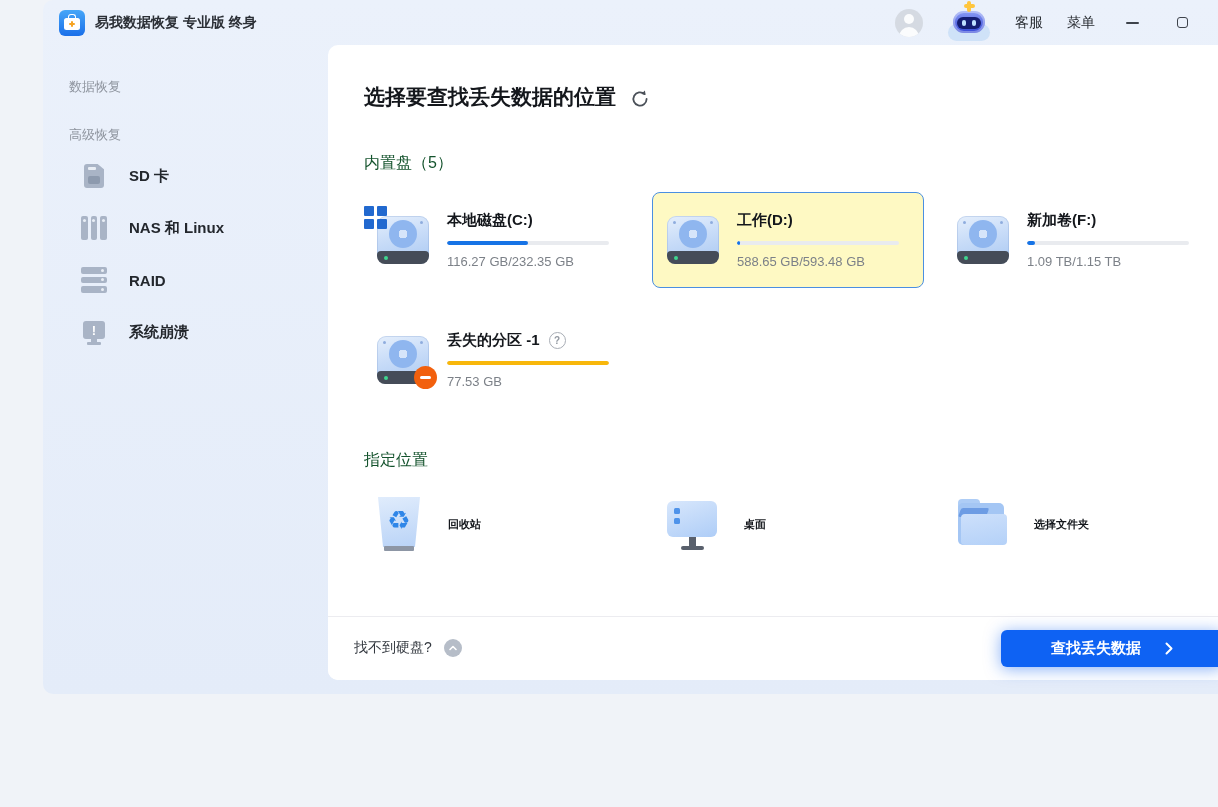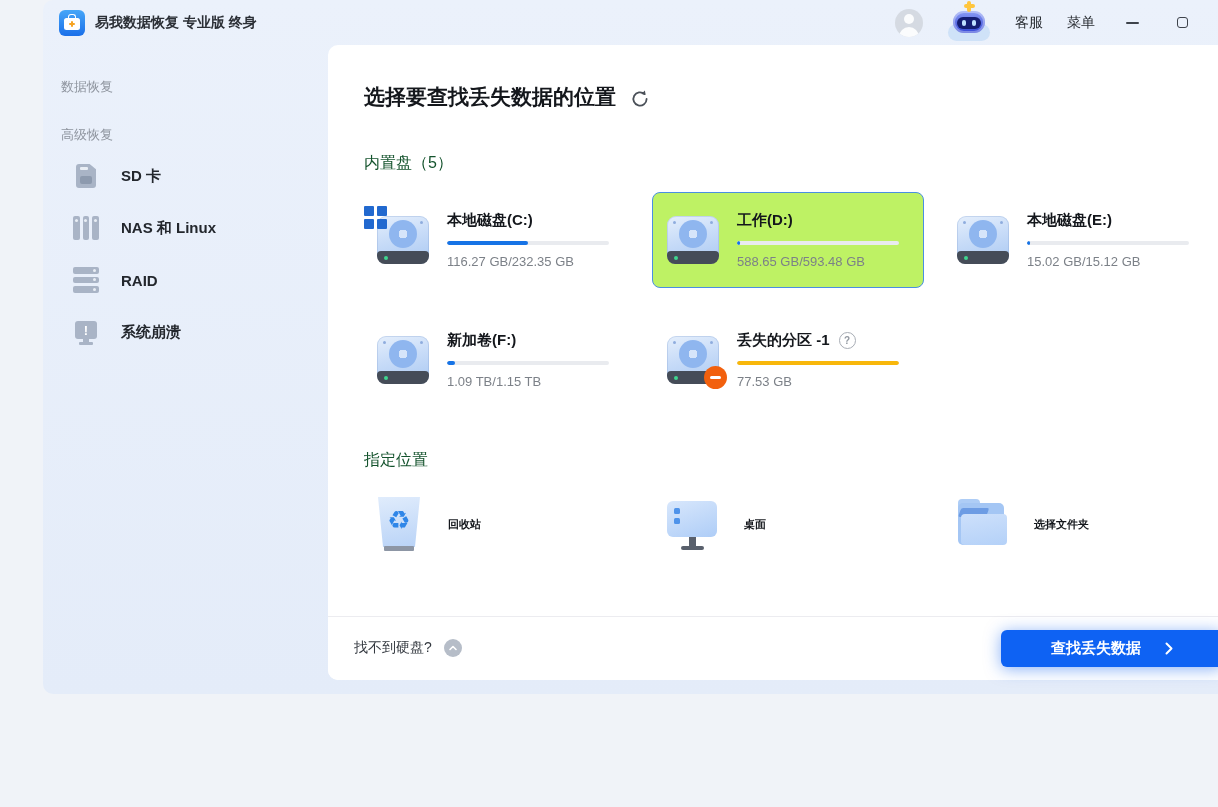--- a/index.html
+++ b/index.html
@@ -34,21 +34,21 @@
   .mascot .plus:before{left:3px;top:-2px;width:4px;height:11px}
   .mascot .plus:after{left:-0.5px;top:1.5px;width:11px;height:4px}
   .tb-link{font-size:14px;color:#272b31;cursor:pointer}
   .wc{width:26px;height:30px;display:flex;align-items:center;justify-content:center;cursor:pointer;position:relative}
   .wc-min i{display:block;width:13px;height:2px;background:#3e434b;border-radius:1px}
   .wc-max i{display:block;width:11px;height:11px;border:1.8px solid #3e434b;border-radius:3px;box-sizing:border-box}
   .wc-close i,.wc-close i:after{position:absolute;width:15px;height:1.8px;background:#3e434b;border-radius:1px}
   .wc-close i{transform:rotate(45deg)}
   .wc-close i:after{content:"";left:0;top:0;transform:rotate(-90deg)}
   
-  .sidebar{position:absolute;left:0;top:45px;width:285px;bottom:0}
+  .sidebar{position:absolute;left:8px;top:45px;width:285px;bottom:0}
   .side-label{margin:33px 0 12px 18px;font-size:13px;color:#8e949e}
   .side-label.second{margin-top:30px}
   .side-item{margin:0 10px 12px 10px;height:40px;border-radius:6px;display:flex;align-items:center;padding-left:20px;gap:22px;cursor:pointer}
   .side-item .lbl{font-size:15px;font-weight:bold;color:#23272d}
   .side-item.selected{background:#d8e5fa}
   .side-item.selected .lbl{color:#1a6df2}
   .ic{width:26px;height:26px;position:relative;flex:none}
   .ic-disk i{position:absolute;left:0;top:3px;width:26px;height:20px;border-radius:5px;background:linear-gradient(135deg,#6ae4f3 0%,#2ab9e3 45%,#0f9ad4 100%)}
   .ic-disk i:before{content:"";position:absolute;left:4px;top:3px;width:6px;height:2.5px;background:rgba(255,255,255,.85);border-radius:1px;box-shadow:8px 0 0 rgba(255,255,255,.55)}
   .ic-sd i{position:absolute;left:3px;top:1px;width:20px;height:24px;background:#a9b4c6;border-radius:3px;clip-path:polygon(0 0,68% 0,100% 22%,100% 100%,0 100%)}
@@ -64,21 +64,21 @@
   .ic-crash:before{content:"";position:absolute;left:10px;top:20px;width:6px;height:3px;background:#a9b4c6}
   .ic-crash:after{content:"";position:absolute;left:6px;top:23px;width:14px;height:2.5px;border-radius:1px;background:#a9b4c6}
   
   .main{position:absolute;left:285px;top:45px;right:0;bottom:14px;background:#fff;border-radius:10px 0 0 10px;}
   .main-title-row{display:flex;align-items:center;gap:14px;margin:38px 0 0 36px}
   .main-title{font-size:21px;font-weight:bold;color:#14171c}
   .refresh{cursor:pointer;display:flex;margin-top:3px}
   .sec-label{margin:42px 0 0 36px;font-size:16px;color:#14532d}
   .disk-grid{margin:18px 0 0 34px;display:grid;grid-template-columns:repeat(3,272px);column-gap:18px;row-gap:24px}
   .disk-card{width:272px;height:96px;border-radius:8px;border:1.5px solid transparent;display:flex;align-items:center;padding:0 14px 0 12px;box-sizing:border-box;cursor:pointer}
-  .disk-card.selected{background:#bef264;border-color:#4a8fe2}
+  .disk-card.selected{background:#fef9c3;border-color:#4a8fe2}
   .disk-info{margin-left:16px;flex:1;min-width:0}
   .disk-name{font-size:15px;font-weight:bold;color:#14171c;display:flex;align-items:center}
   .bar{margin:11px 0 9px 0;width:162px;height:4px;border-radius:2px;background:#e9ebef;overflow:hidden}
   .bar-fill{height:100%;border-radius:2px;background:#1673e6}
   .bar-fill.amber{background:#f8b70b}
   .disk-cap{font-size:13px;color:#7c8188}
   .help-icon{margin-left:9px;width:15px;height:15px;border-radius:50%;border:1px solid #a8adb5;color:#9298a1;font-size:10px;font-weight:bold;display:inline-flex;align-items:center;justify-content:center;cursor:pointer;flex:none}
   
   .hdd{width:56px;height:52px;position:relative;flex:none}
   .hdd .bodyy{position:absolute;left:2px;right:2px;top:2px;bottom:2px;border-radius:9px;background:linear-gradient(165deg,#e5effc 0%,#c8dcf8 45%,#a9c8f2 100%);box-shadow:inset 0 0 0 1px rgba(130,160,210,.3)}
@@ -241,38 +241,20 @@
         </div>
         <div class="disk-info">
           <div class="disk-name">工作(D:)</div>
           <div class="bar">
               <div class="bar-fill" style="width: 2%;"></div>
             </div>
           <div class="disk-cap">588.65 GB/593.48 GB</div>
         </div>
       </div>
 
-      <div class="disk-card">
-        <div class="hdd">
-          <i class="bodyy"></i>
-            <i class="disc"></i>
-            <i class="screw1"></i>
-            <i class="screw2"></i>
-          <span class="band">
-              <i class="led"></i>
-            </span>
-        </div>
-        <div class="disk-info">
-          <div class="disk-name">本地磁盘(E:)</div>
-          <div class="bar">
-              <div class="bar-fill" style="width: 2%;"></div>
-            </div>
-          <div class="disk-cap">15.02 GB/15.12 GB</div>
-        </div>
-      </div>
 
       <div class="disk-card">
         <div class="hdd">
           <i class="bodyy"></i>
             <i class="disc"></i>
             <i class="screw1"></i>
             <i class="screw2"></i>
           <span class="band">
               <i class="led"></i>
             </span>

